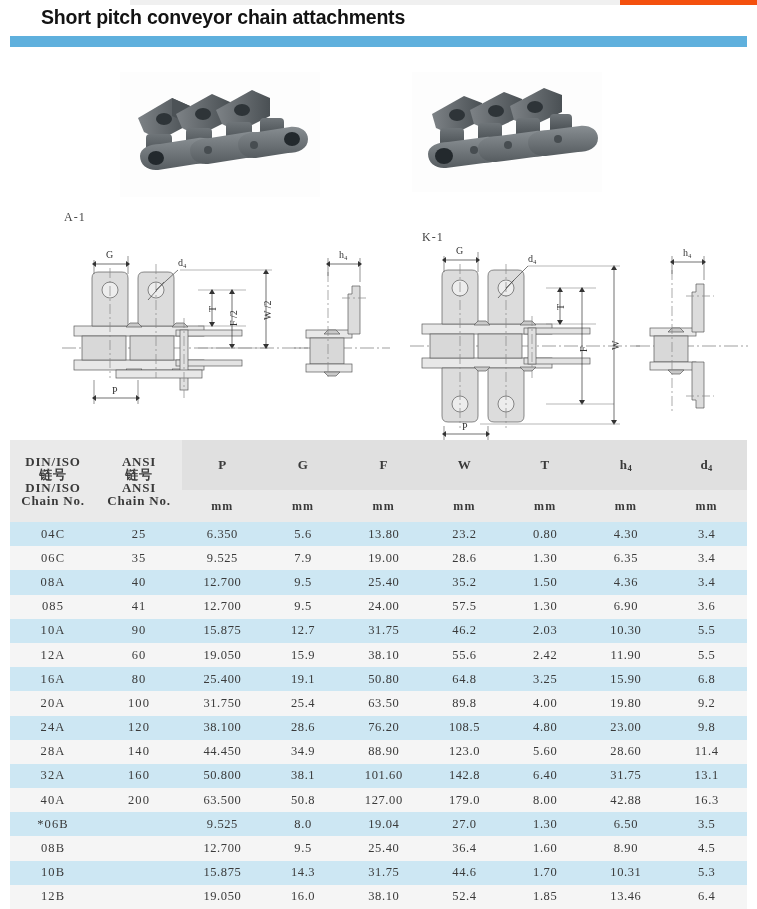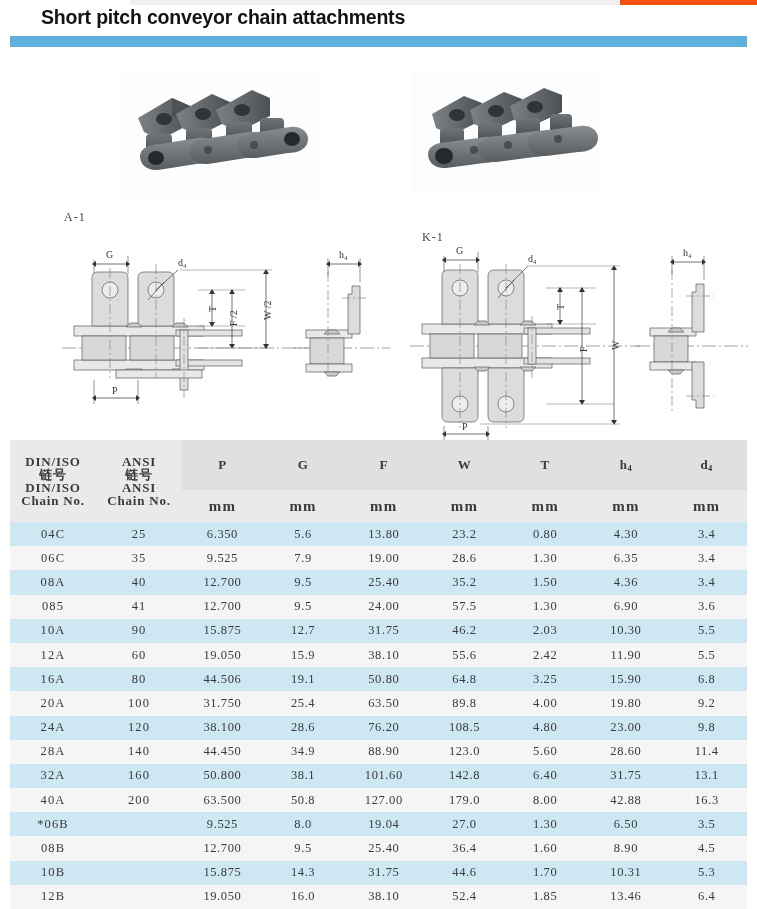--- a/index.html
+++ b/index.html
@@ -94,21 +94,21 @@
   }
   .hdr-sym {
     background: #e0e0e0;
     height: 50px;
     font-size: 13px;
     letter-spacing: 0.5px;
   }
   .hdr-unit {
     background: #eaeaea;
     height: 32px;
-    font-size: 15px;
+    font-size: 12px;
     letter-spacing: 1.2px;
   }
   #spec-table tbody tr.odd  td { background: #cde7f3; }
   #spec-table tbody tr.even td { background: #f5f5f5; }
   #spec-table tbody td { height: 24.2px; letter-spacing: 0.6px; }
   #spec-table tbody td.c0,
   #spec-table tbody td.c1 { letter-spacing: 1.1px; }
   .col0 { width: 86px; }
   .col1 { width: 86px; }
   .coln { width: 80.7px; }
@@ -492,21 +492,21 @@
         <td class="c3">15.9</td>
         <td class="c4">38.10</td>
         <td class="c5">55.6</td>
         <td class="c6">2.42</td>
         <td class="c7">11.90</td>
         <td class="c8">5.5</td>
       </tr>
       <tr class="odd">
         <td class="c0">16A</td>
         <td class="c1">80</td>
-        <td class="c2">44.506</td>
+        <td class="c2">25.400</td>
         <td class="c3">19.1</td>
         <td class="c4">50.80</td>
         <td class="c5">64.8</td>
         <td class="c6">3.25</td>
         <td class="c7">15.90</td>
         <td class="c8">6.8</td>
       </tr>
       <tr class="even">
         <td class="c0">20A</td>
         <td class="c1">100</td>

